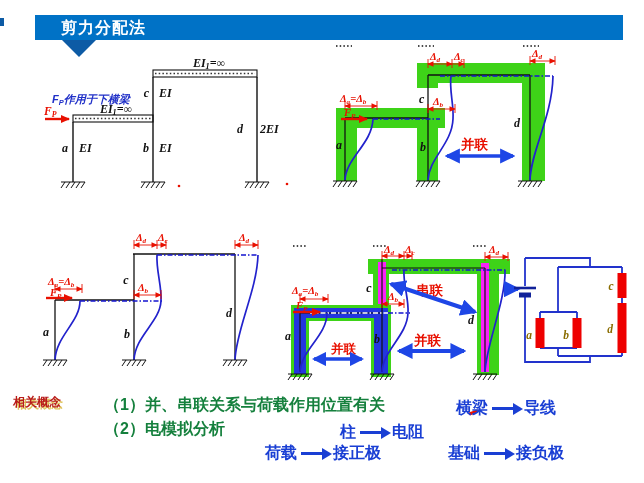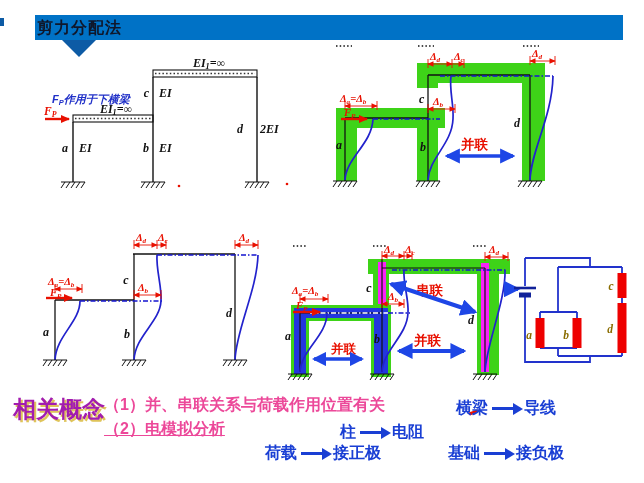--- a/index.html
+++ b/index.html
@@ -1,37 +1,37 @@
 <!DOCTYPE html>
 <html><head>
 <meta charset="utf-8">
 <style>
   html,body{margin:0;padding:0;background:#fff;}
   .stage{position:relative;width:644px;height:483px;background:#ffffff;overflow:hidden;
          font-family:"Liberation Sans",sans-serif;}
   
   .notch{position:absolute;left:0;top:18px;width:4px;height:8px;background:#0D5BA5;}
   .bar{position:absolute;left:35px;top:15px;width:588px;height:25px;background:#0072C6;
-       color:#0f172a;font-weight:bold;font-size:16px;line-height:25px;padding-left:2px;
+       color:#ffffff;font-weight:bold;font-size:16px;line-height:25px;padding-left:26px;
        box-sizing:border-box;letter-spacing:1px;}
   .chevron{position:absolute;left:62px;top:40px;width:0;height:0;
        border-left:17px solid transparent;border-right:17px solid transparent;
        border-top:17px solid #0D5BA5;}
   
   .fig{position:absolute;left:0;top:0;}
   
   .mt{font-family:"Liberation Serif","DejaVu Serif",serif;font-style:italic;font-weight:bold;fill:#111;}
   .dim{font-family:"Liberation Serif","DejaVu Serif",serif;font-style:italic;font-weight:bold;fill:#E81000;}
   .cjk{font-weight:bold;fill:#E81000;}
   .bluenote{font-weight:bold;font-style:italic;fill:#2030C8;}
   .olab{font-family:"Liberation Serif","DejaVu Serif",serif;font-style:italic;font-weight:bold;fill:#8A6D00;}
   
-  .heading{position:absolute;left:13px;top:394px;font-size:23px;font-weight:bold;color:#a21caf;
+  .heading{position:absolute;left:13px;top:394px;font-size:12px;font-weight:bold;color:#b91c1c;
            text-shadow:2px 2px 0 #DFC45A;}
-  .n-red{position:absolute;font-size:16px;font-weight:bold;color:#ec4899;white-space:nowrap;}
+  .n-red{position:absolute;font-size:16px;font-weight:bold;color:#15803d;white-space:nowrap;}
   .pair{position:absolute;font-size:16px;font-weight:bold;color:#1A3FD4;white-space:nowrap;
         display:flex;align-items:center;}
   .arr{display:inline-block;position:relative;width:22px;height:3px;background:#1A3FD4;margin:0 10px 0 4px;}
   .arr::after{content:'';position:absolute;right:-9px;top:-4.5px;width:0;height:0;
         border-left:10px solid #1A3FD4;border-top:6px solid transparent;border-bottom:6px solid transparent;}
   .redtick{position:absolute;left:469px;top:411px;width:9px;height:2.5px;background:#E81000;
         transform:rotate(-20deg);}
 </style>
 </head>
 <body>
@@ -315,21 +315,21 @@
       </g>
       <text class="olab" font-size="11.5" text-anchor="middle" x="529" y="339">a</text>
       <text class="olab" font-size="11.5" text-anchor="middle" x="566" y="339">b</text>
       <text class="olab" font-size="11.5" text-anchor="middle" x="611" y="290">c</text>
       <text class="olab" font-size="11.5" text-anchor="middle" x="610" y="333">d</text>
     </g>
   </svg>
 
   <div class="heading">相关概念</div>
   <div class="n-red" style="left:104px;top:395px;">（1）并、串联关系与荷载作用位置有关</div>
-  <div class="n-red" style="left:104px;top:419px;text-decoration:underline;">（2）电模拟分析</div>
+  <div class="n-red" style="left:104px;top:419px;">（2）电模拟分析</div>
   <div class="redtick"></div>
 
   <div class="pair" style="left:340px;top:422px;">
     <span>柱</span>
     <span class="arr"></span>
     <span>电阻</span>
   </div>
   <div class="pair" style="left:456px;top:398px;">
     <span>横梁</span>
     <span class="arr"></span>

